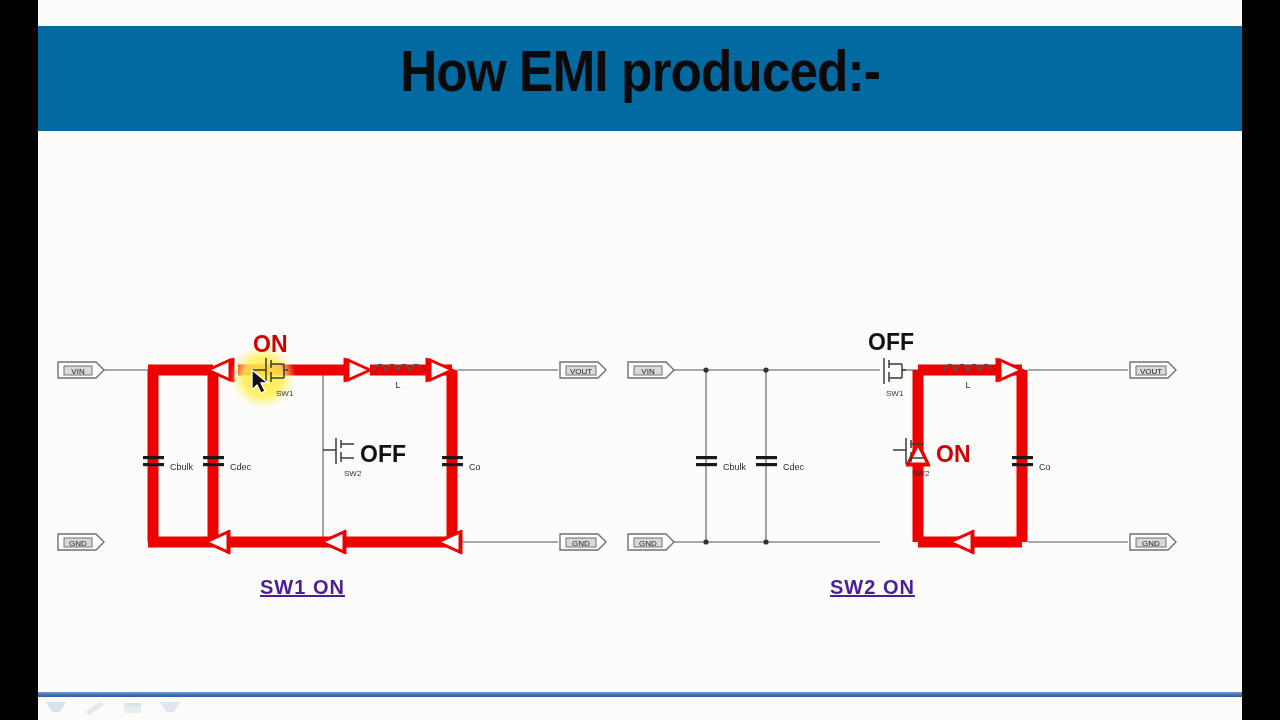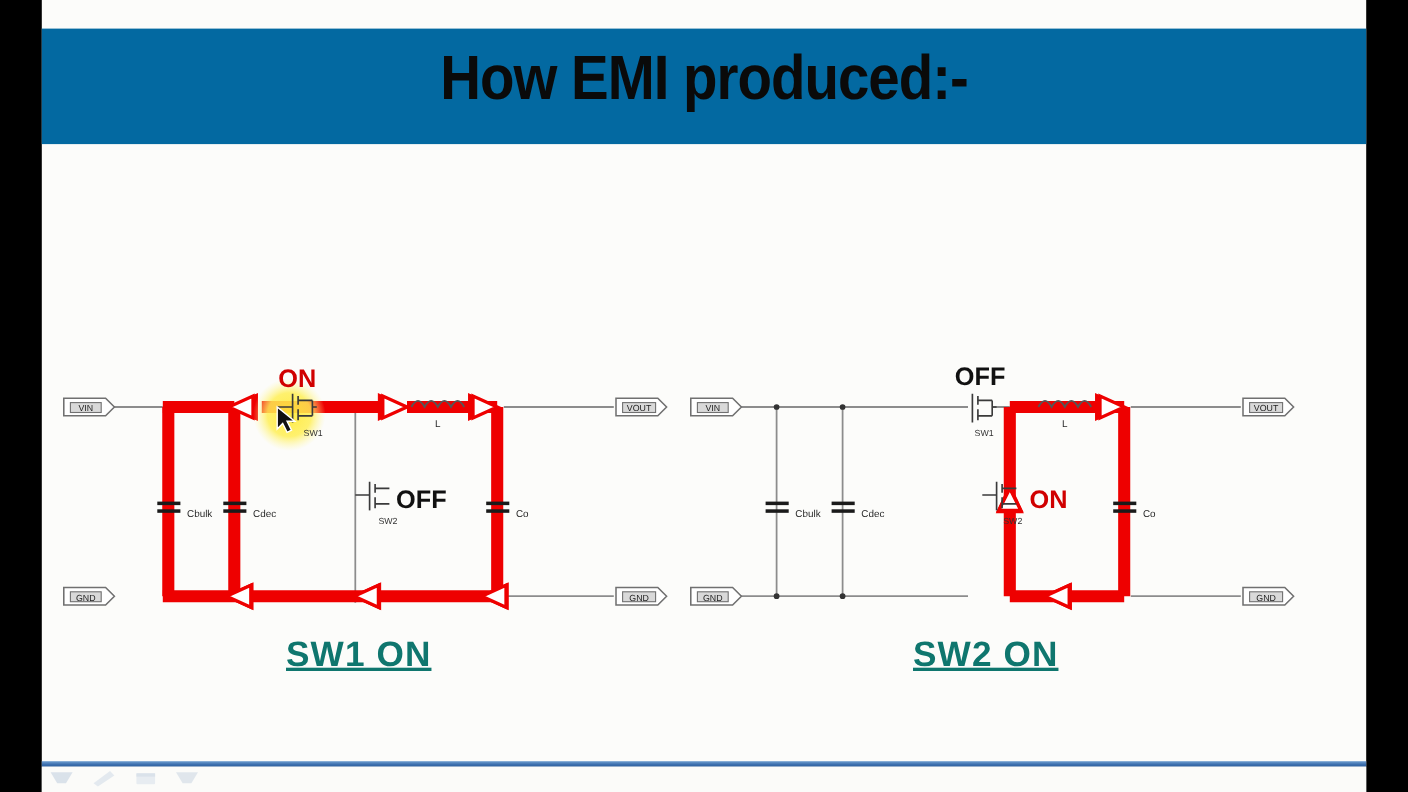--- a/index.html
+++ b/index.html
@@ -22,21 +22,21 @@
   .bullet{font-size:24.5px;font-weight:bold;color:#111;line-height:1.17;
           transform:scaleX(0.93);transform-origin:left top;}
   .bullet .dot{font-size:20px;vertical-align:1px;}
   .b2{margin-top:50px;}
 
   
   #circuits{position:absolute;left:0;top:330px;width:1204px;height:290px;}
   .circuit{position:absolute;top:0;width:560px;height:290px;}
   #circuitA{left:10px;}
   #circuitB{left:580px;}
-  .cap-label{position:absolute;font-size:32px;font-weight:bold;color:#0f766e;
+  .cap-label{position:absolute;font-size:20px;font-weight:bold;color:#4c1d95;
              text-decoration:underline;letter-spacing:1px;white-space:nowrap;}
 
   svg{display:block;}
 
   
   #blueline{position:absolute;left:0;top:692px;width:1204px;height:5px;
             background:linear-gradient(to bottom,#6f9ed0,#3c6fae 60%,#2f5f9c);}
   #toolbar{position:absolute;left:0;top:697px;width:1204px;height:23px;background:#fbfbf9;}
   .tool{position:absolute;top:1px;width:26px;height:20px;opacity:.35;}
 </style>

